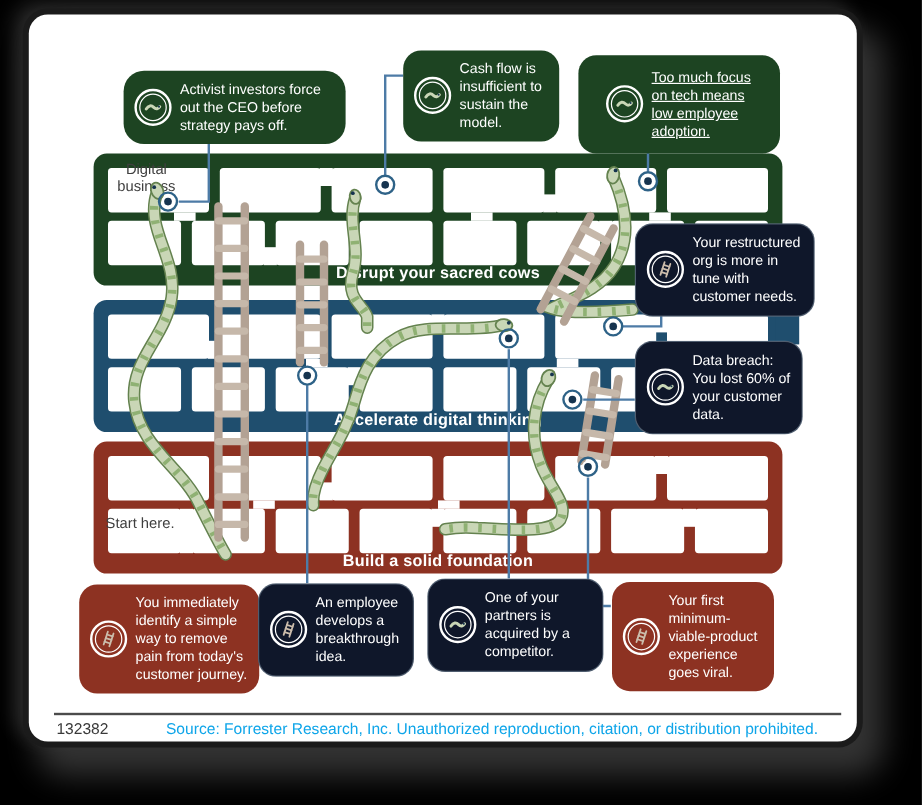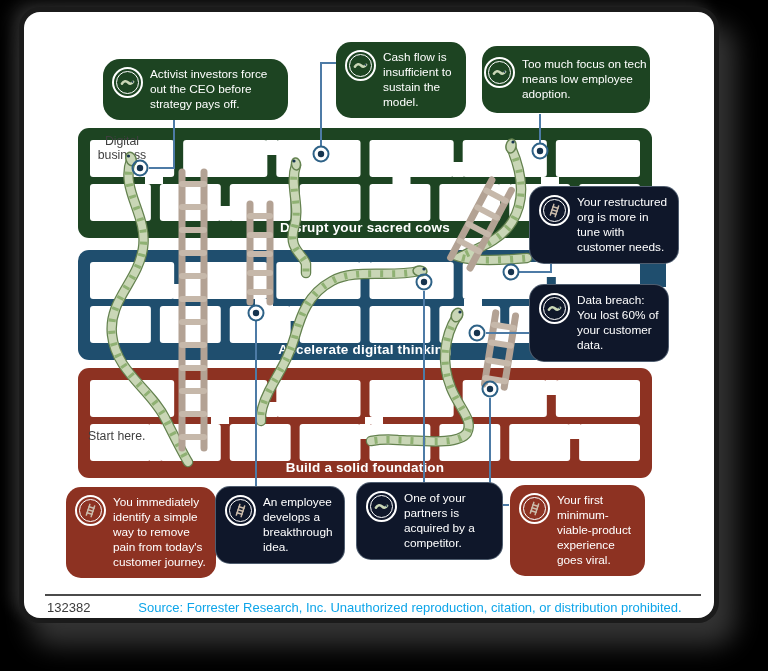--- a/index.html
+++ b/index.html
@@ -7,21 +7,21 @@
          font-family:"Liberation Sans",sans-serif;}
   .card{position:absolute;left:24px;top:12px;width:690px;height:606px;background:#fff;
         border-radius:16px;
         box-shadow:0 0 0 5px #1b1b1b,14px 20px 26px 8px rgba(60,60,60,.85),-8px -6px 16px 4px rgba(45,45,45,.9);}
   svg.layer{position:absolute;left:0;top:0;pointer-events:none;}
   .band-label{position:absolute;left:78px;width:574px;text-align:center;color:#fff;
               font-weight:700;font-size:13.5px;letter-spacing:.2px;}
   .corner-label{position:absolute;color:#3f3f3f;font-size:12.3px;line-height:1.16;
                 white-space:pre-line;text-align:center;}
   .bridge{position:absolute;left:646px;top:259px;width:20px;height:28px;background:#1f4e6e;}
-  .callout{position:absolute;display:flex;gap:7px;align-items:flex-start;
+  .callout{position:absolute;display:flex;gap:7px;align-items:center;
            padding:8px 9px;border-radius:15px;color:#fff;box-sizing:border-box;}
   .callout.green{background:#1d4422;}
   .callout.blue{background:#0f172a;border:1px solid rgba(185,208,223,.38);}
   .callout.red{background:#8d3222;}
   .callout .txt{font-size:11.8px;line-height:1.27;}
   .ic{flex:none;width:31px;height:31px;border:2px solid #fff;border-radius:50%;
       display:flex;align-items:center;justify-content:center;box-sizing:border-box;}
   .ic-inner{width:23px;height:23px;border:1.5px solid #fff;border-radius:50%;
             display:flex;align-items:center;justify-content:center;box-sizing:border-box;}
   .footer-rule{position:absolute;left:45px;top:594px;width:656px;height:0;
@@ -268,21 +268,21 @@
         <span class="ic-inner">
       <svg width="15" height="15" viewBox="0 0 24 24">
             <path d="M3 14 C6 9 10 9 13 12 C16 15 19 14 21 11" stroke="#c9d6b6" stroke-width="4" fill="none" stroke-linecap="round"></path>
             <circle cx="20" cy="11" r="1.4" fill="#16344f"></circle>
           </svg>
     </span>
       </span>
     <span class="txt">Cash flow is insufficient to sustain the model.</span>
   </div>
 
-  <div class="callout green" style="left:482px;top:46px;width:168px;padding:11px 2px;">
+  <div class="callout green" style="left:482px;top:46px;width:168px;padding:11px 23px;text-decoration:underline;">
     <span class="ic">
         <span class="ic-inner">
       <svg width="15" height="15" viewBox="0 0 24 24">
             <path d="M3 14 C6 9 10 9 13 12 C16 15 19 14 21 11" stroke="#c9d6b6" stroke-width="4" fill="none" stroke-linecap="round"></path>
             <circle cx="20" cy="11" r="1.4" fill="#16344f"></circle>
           </svg>
     </span>
       </span>
     <span class="txt">Too much focus on tech means low employee adoption.</span>
   </div>

